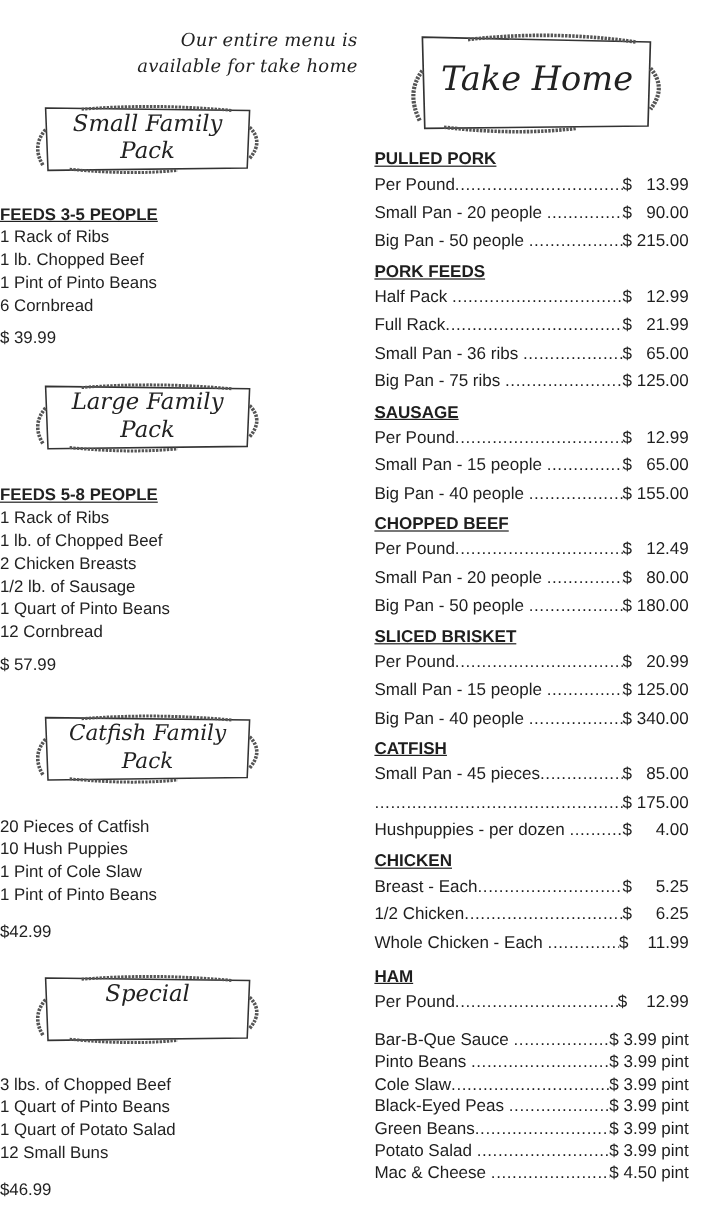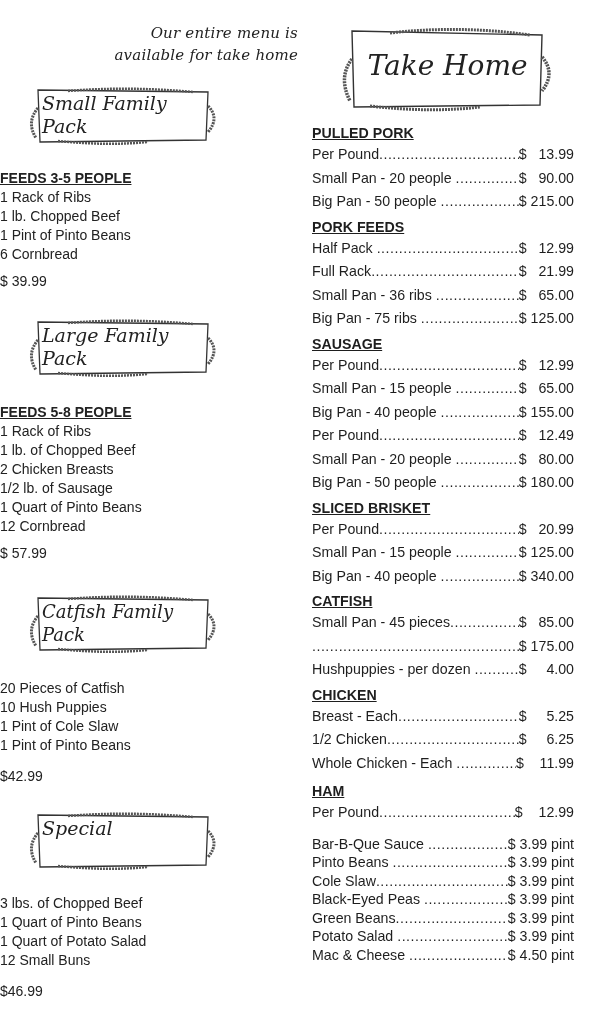--- a/index.html
+++ b/index.html
@@ -12,21 +12,21 @@
   }
   .intro {
     position: absolute; left: 0; top: 22px; width: 260px; text-align: right;
     font-size: 15px; line-height: 22px; letter-spacing: 0.2px; margin-left: 38px;
   }
   .banner {
     position: absolute; width: 190px; height: 60px;
   }
   .banner svg { position: absolute; left: 0; top: 0; }
   .banner .btext {
-    position: absolute; left: 14px; right: 14px; top: 6px; text-align: left;
+    position: absolute; left: 14px; right: 14px; top: 6px; text-align: center;
     font-size: 19px; line-height: 23px;
   }
   .pack {
     position: absolute; left: 0; width: 260px; text-align: left;
     font-size: 14px; line-height: 19px; color: #222;
   }
   .pack .feeds { font-weight: bold; text-decoration: underline; }
   .pack .price { margin-top: 8px; }
 
   
@@ -206,20 +206,21 @@
       <span class="name" style="white-space:pre">Small Pan - 15 people </span>
       <span class="dots"></span>
       <span class="price" style="white-space:pre">$   65.00</span>
     </div>
   <div class="row">
       <span class="name" style="white-space:pre">Big Pan - 40 people </span>
       <span class="dots"></span>
       <span class="price" style="white-space:pre">$ 155.00</span>
     </div>
 
+  <div class="cat-head">CHOPPED BEEF</div>
   <div class="row">
       <span class="name" style="white-space:pre">Per Pound</span>
       <span class="dots"></span>
       <span class="price" style="white-space:pre">$   12.49</span>
     </div>
   <div class="row">
       <span class="name" style="white-space:pre">Small Pan - 20 people </span>
       <span class="dots"></span>
       <span class="price" style="white-space:pre">$   80.00</span>
     </div>

